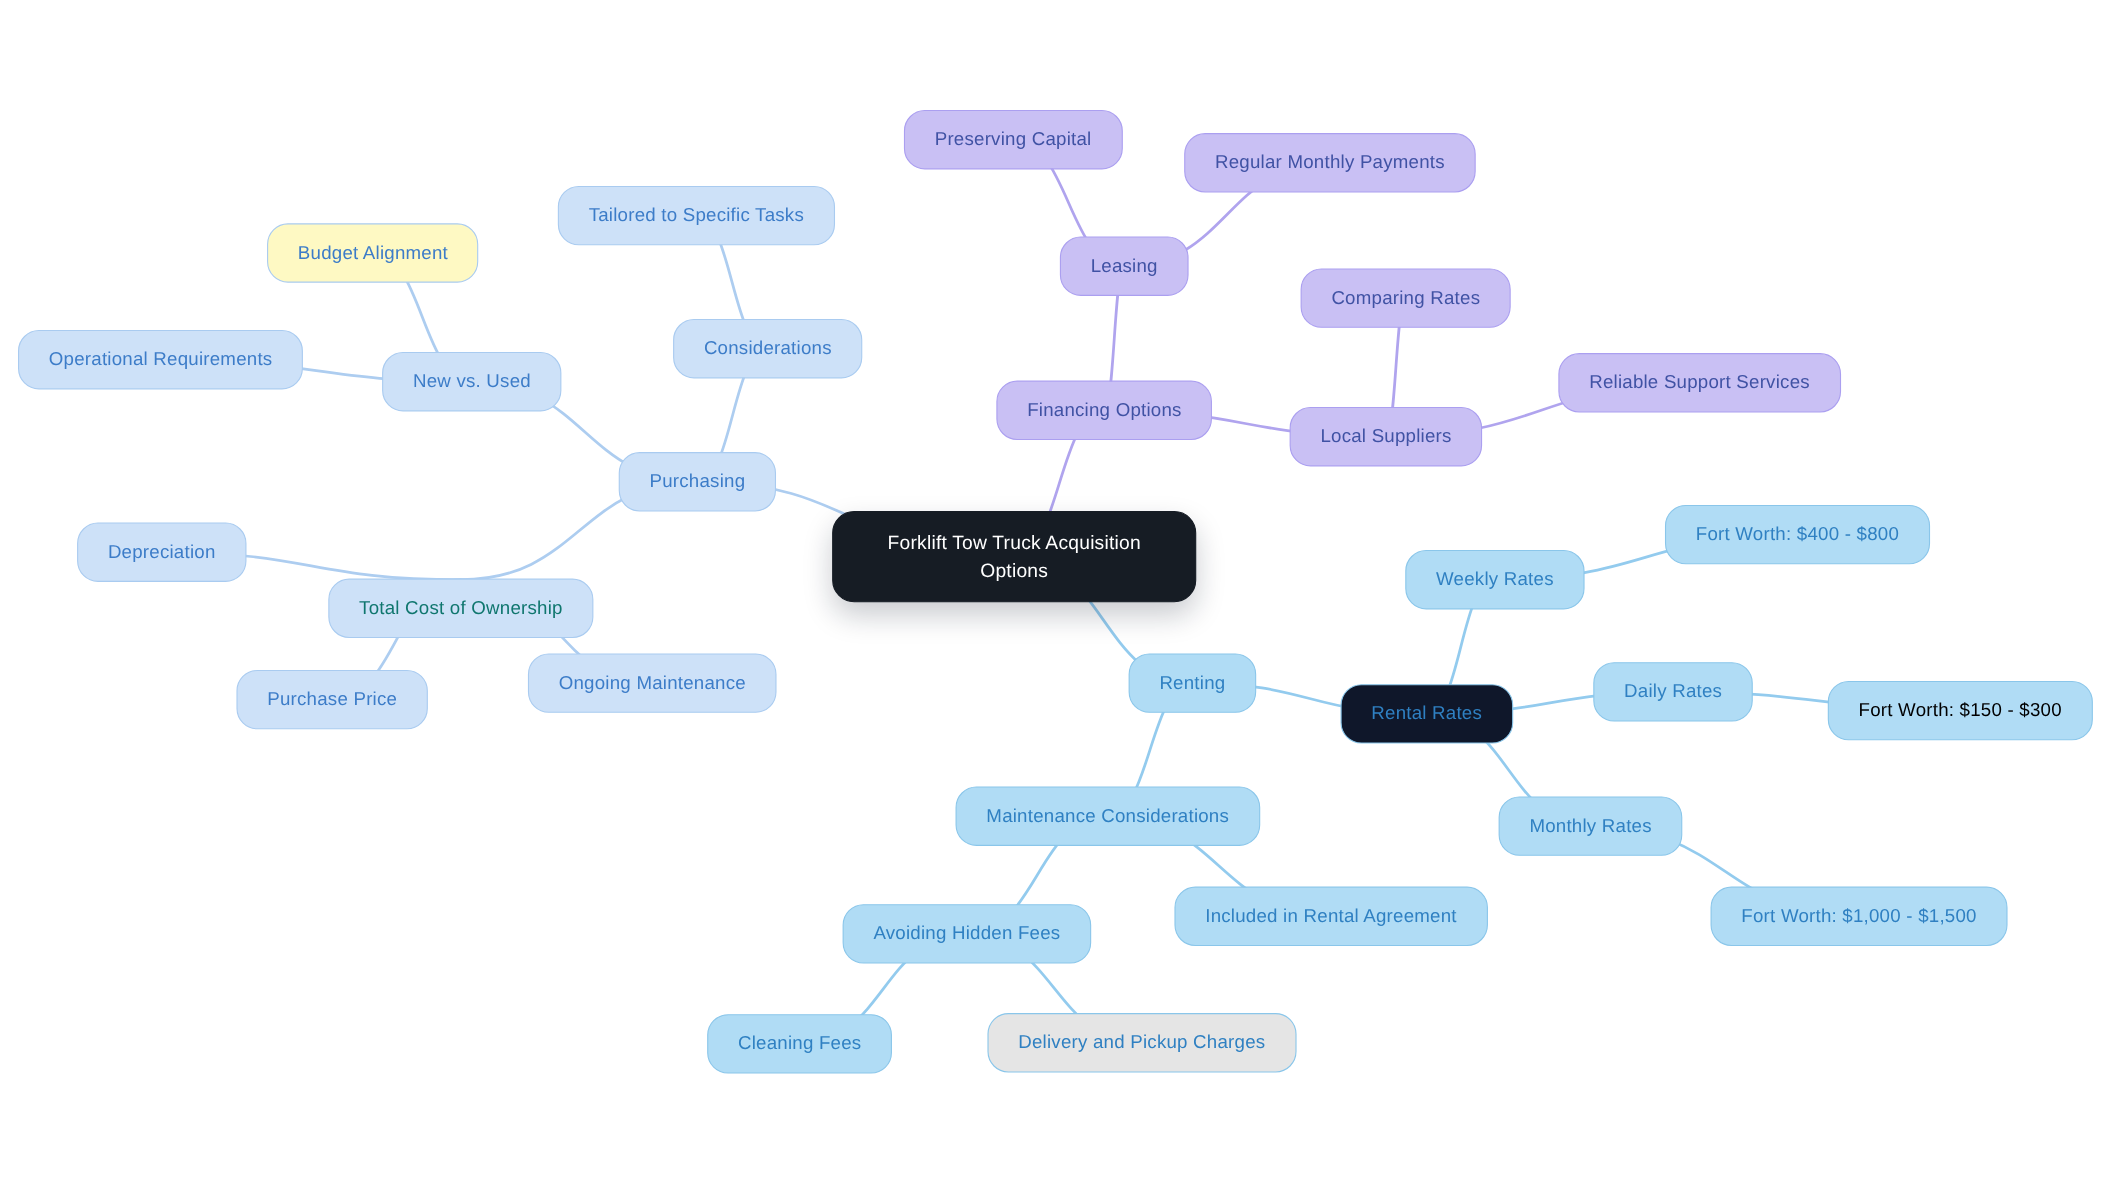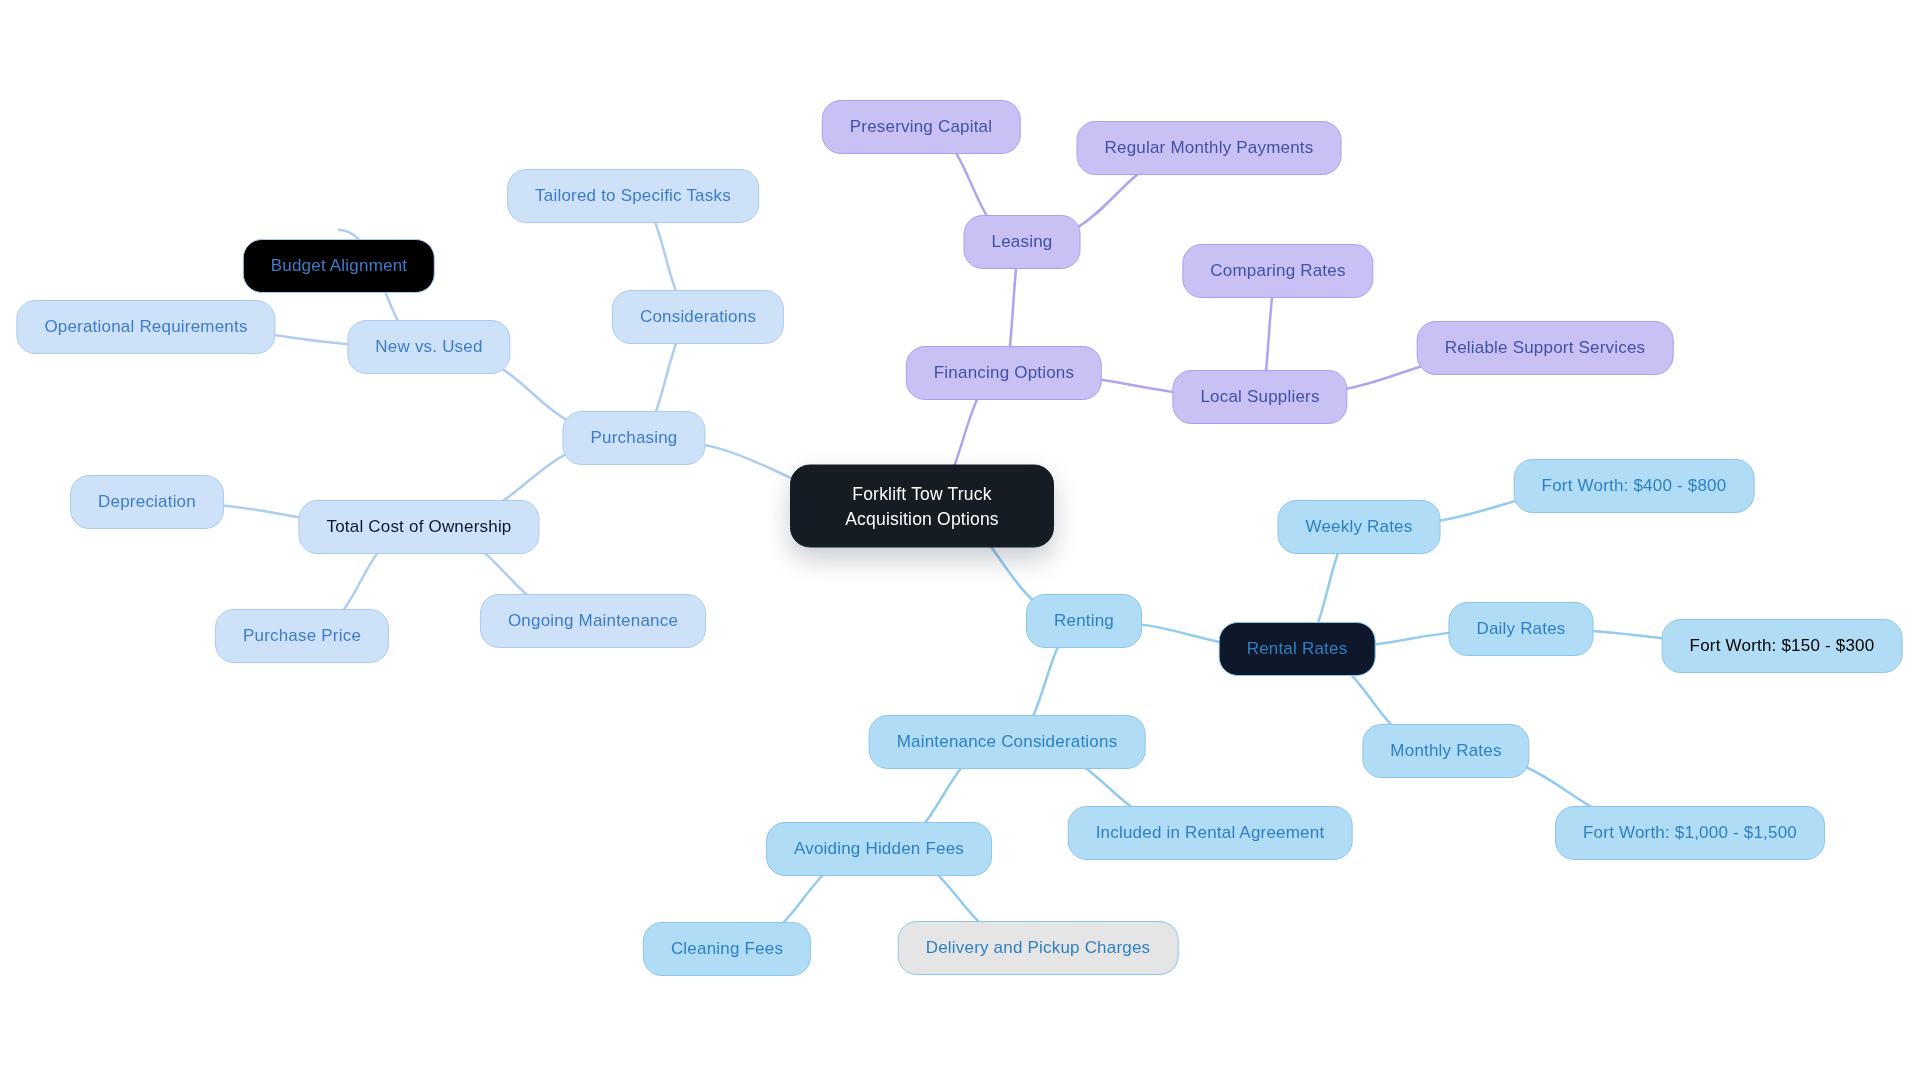--- a/index.html
+++ b/index.html
@@ -31,21 +31,21 @@
     border-radius: 19px;
     border: 1.5px solid transparent;
     font-size: 17px;
     font-weight: 500;
     letter-spacing: 0.2px;
     cursor: pointer;
     user-select: none;
   }
   .node-center {
     white-space: normal;
-    width: 264px;
+    width: 331px;
     text-align: center;
     padding: 16px 20px;
     border-radius: 20px;
     font-size: 17.5px;
     line-height: 1.4;
     font-weight: 400;
     box-shadow: 0 12px 26px rgba(15, 23, 42, 0.22);
   }
 </style>
 </head>
@@ -81,25 +81,25 @@
       <path d="M 1084 621 C 1045.5 621, 1045.5 742, 1007 742" fill="none" stroke="#93cbee" stroke-width="2.5" stroke-linecap="round"></path>
       <path d="M 1007 742 C 943 742, 943 849, 879 849" fill="none" stroke="#93cbee" stroke-width="2.5" stroke-linecap="round"></path>
       <path d="M 879 849 C 803 849, 803 949, 727 949" fill="none" stroke="#93cbee" stroke-width="2.5" stroke-linecap="round"></path>
       <path d="M 879 849 C 958.5 849, 958.5 948, 1038 948" fill="none" stroke="#93cbee" stroke-width="2.5" stroke-linecap="round"></path>
       <path d="M 1007 742 C 1108.5 742, 1108.5 833, 1210 833" fill="none" stroke="#93cbee" stroke-width="2.5" stroke-linecap="round"></path>
     </svg>
 
 <div class="node node-center" style="left: 922px; top: 506px; background: rgb(22, 28, 36); border-color: rgb(22, 28, 36); color: rgb(255, 255, 255);"><span>Forklift Tow Truck Acquisition Options</span></div>
     <div class="node" style="left: 634px; top: 438px; background: rgb(205, 225, 248); border-color: rgb(169, 203, 240); color: rgb(60, 124, 200);"><span>Purchasing</span></div>
     <div class="node" style="left: 429px; top: 347px; background: rgb(205, 225, 248); border-color: rgb(169, 203, 240); color: rgb(60, 124, 200);"><span>New vs. Used</span></div>
-    <div class="node" style="left: 339px; top: 230px; background: #000000; border-color: rgb(169, 203, 240); color: rgb(60, 124, 200); margin-top: 36px;"><span>Budget Alignment</span></div>
+    <div class="node" style="left: 339px; top: 230px; background: #fef9c3; border-color: rgb(169, 203, 240); color: rgb(60, 124, 200);"><span>Budget Alignment</span></div>
     <div class="node" style="left: 146px; top: 327px; background: rgb(205, 225, 248); border-color: rgb(169, 203, 240); color: rgb(60, 124, 200);"><span>Operational Requirements</span></div>
     <div class="node" style="left: 698px; top: 317px; background: rgb(205, 225, 248); border-color: rgb(169, 203, 240); color: rgb(60, 124, 200);"><span>Considerations</span></div>
     <div class="node" style="left: 633px; top: 196px; background: rgb(205, 225, 248); border-color: rgb(169, 203, 240); color: rgb(60, 124, 200);"><span>Tailored to Specific Tasks</span></div>
-    <div class="node" style="left: 419px; top: 527px; background: rgb(205, 225, 248); border-color: rgb(169, 203, 240); color: #0f172a;"><span>Total Cost of Ownership</span></div>
+    <div class="node" style="left: 419px; top: 553px; background: rgb(205, 225, 248); border-color: rgb(169, 203, 240); color: #0f766e;"><span>Total Cost of Ownership</span></div>
     <div class="node" style="left: 147px; top: 502px; background: rgb(205, 225, 248); border-color: rgb(169, 203, 240); color: rgb(60, 124, 200);"><span>Depreciation</span></div>
     <div class="node" style="left: 302px; top: 636px; background: rgb(205, 225, 248); border-color: rgb(169, 203, 240); color: rgb(60, 124, 200);"><span>Purchase Price</span></div>
     <div class="node" style="left: 593px; top: 621px; background: rgb(205, 225, 248); border-color: rgb(169, 203, 240); color: rgb(60, 124, 200);"><span>Ongoing Maintenance</span></div>
     <div class="node" style="left: 1004px; top: 373px; background: rgb(201, 192, 244); border-color: rgb(171, 159, 240); color: rgb(64, 82, 164);"><span>Financing Options</span></div>
     <div class="node" style="left: 1022px; top: 242px; background: rgb(201, 192, 244); border-color: rgb(171, 159, 240); color: rgb(64, 82, 164);"><span>Leasing</span></div>
     <div class="node" style="left: 921px; top: 127px; background: rgb(201, 192, 244); border-color: rgb(171, 159, 240); color: rgb(64, 82, 164);"><span>Preserving Capital</span></div>
     <div class="node" style="left: 1209px; top: 148px; background: rgb(201, 192, 244); border-color: rgb(171, 159, 240); color: rgb(64, 82, 164);"><span>Regular Monthly Payments</span></div>
     <div class="node" style="left: 1260px; top: 397px; background: rgb(201, 192, 244); border-color: rgb(171, 159, 240); color: rgb(64, 82, 164);"><span>Local Suppliers</span></div>
     <div class="node" style="left: 1278px; top: 271px; background: rgb(201, 192, 244); border-color: rgb(171, 159, 240); color: rgb(64, 82, 164);"><span>Comparing Rates</span></div>
     <div class="node" style="left: 1545px; top: 348px; background: rgb(201, 192, 244); border-color: rgb(171, 159, 240); color: rgb(64, 82, 164);"><span>Reliable Support Services</span></div>

